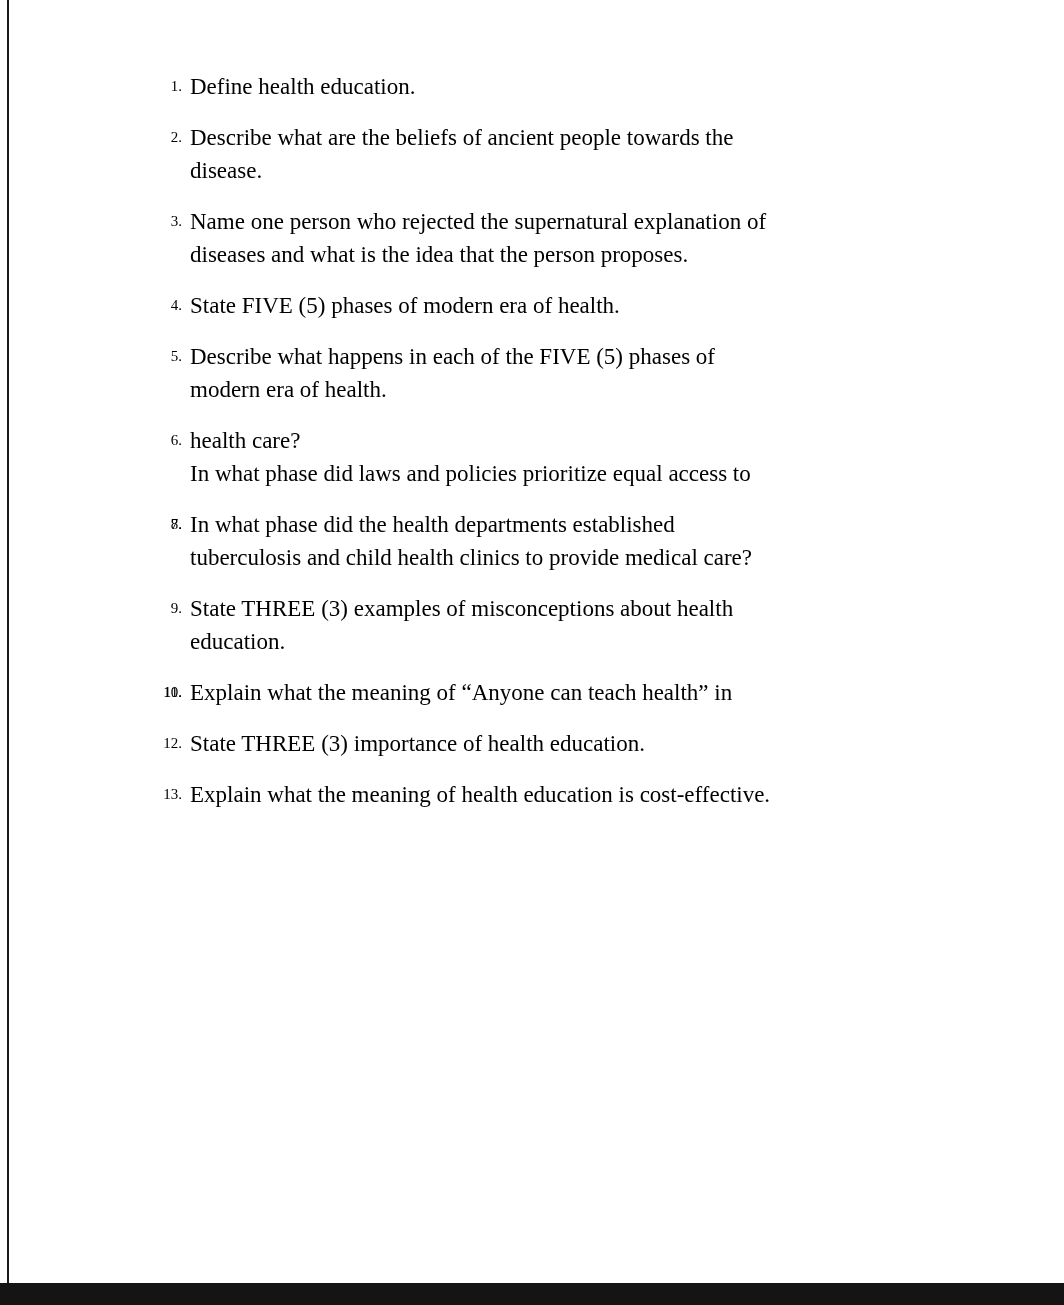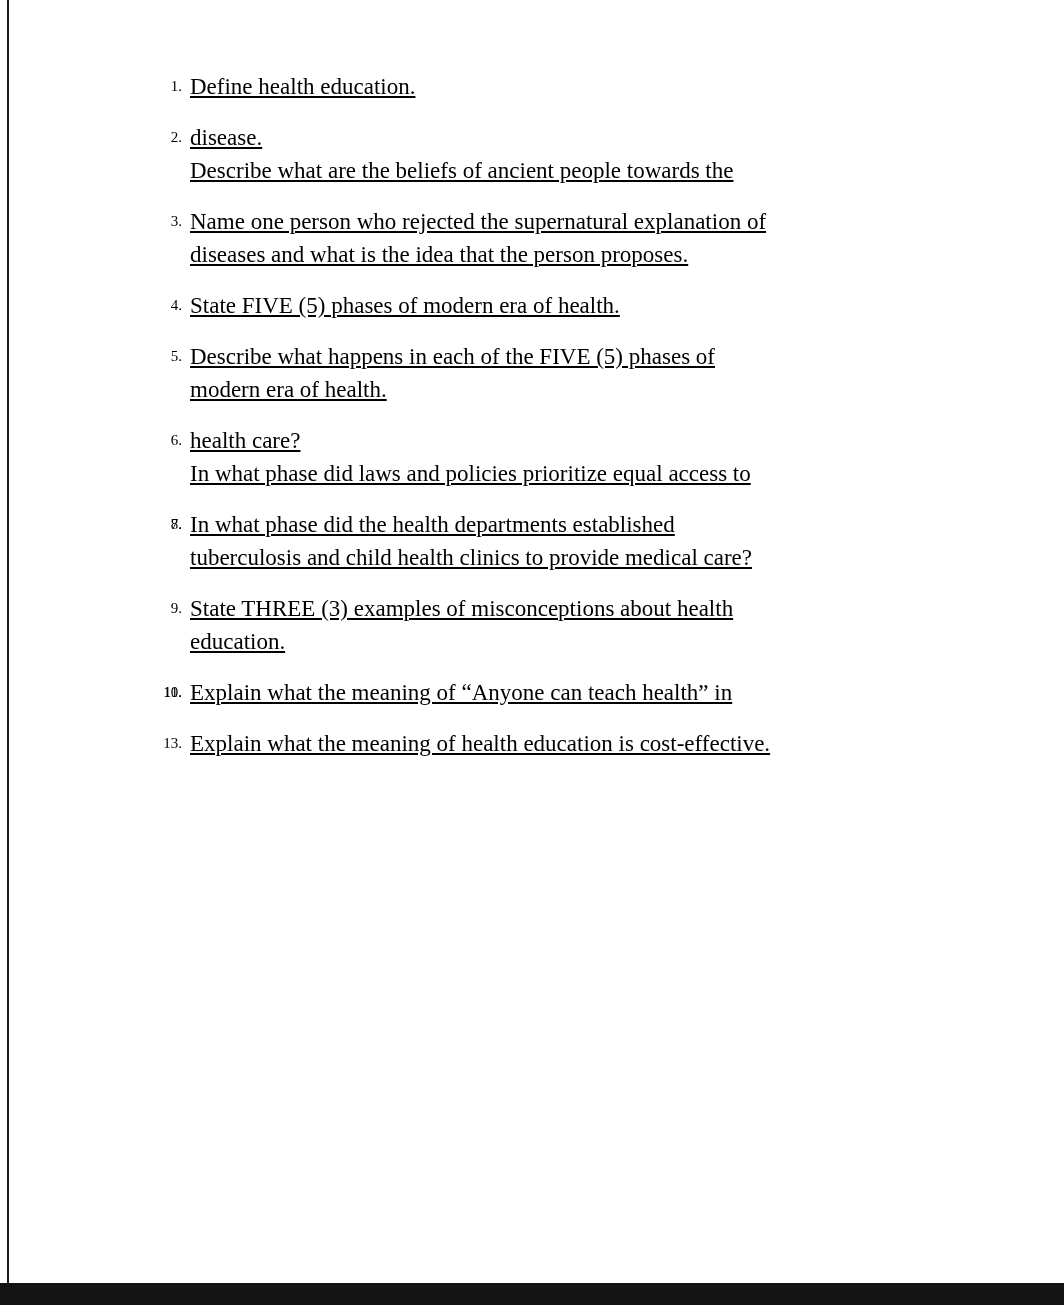--- a/index.html
+++ b/index.html
@@ -50,41 +50,40 @@
     left: 0;
     top: 0;
     width: 26px;
     text-align: right;
     font-size: 15px;
     line-height: 33px;
     color: #000000;
   }
   .q-line {
     white-space: nowrap;
-    text-decoration: underline;
   }
 </style>
 </head>
 <body>
 
 <div class="screen">
   <div class="page-left-border"></div>
 
   <div class="question-list">
 
     <div class="q-item">
       <span class="q-num">1.</span>
       <div class="q-line">Define health education.</div>
       <div class="q-line"></div>
     </div>
 
     <div class="q-item">
       <span class="q-num">2.</span>
+      <div class="q-line">Describe what are the beliefs of ancient people towards the</div>
       <div class="q-line">disease.</div>
-      <div class="q-line">Describe what are the beliefs of ancient people towards the</div>
     </div>
 
     <div class="q-item">
       <span class="q-num">3.</span>
       <div class="q-line">Name one person who rejected the supernatural explanation of</div>
       <div class="q-line">diseases and what is the idea that the person proposes.</div>
     </div>
 
     <div class="q-item">
       <span class="q-num">4.</span>
@@ -122,20 +121,25 @@
 
     <div class="q-item">
       <span class="q-num">10.</span>
     </div>
 
     <div class="q-item">
       <span class="q-num">11.</span>
       <div class="q-line">Explain what the meaning of “Anyone can teach health” in</div>
     </div>
 
+    <div class="q-item">
+      <span class="q-num">12.</span>
+      <div class="q-line">State THREE (3) importance of health education.</div>
+      <div class="q-line"></div>
+    </div>
 
     <div class="q-item">
       <span class="q-num">13.</span>
       <div class="q-line">Explain what the meaning of health education is cost-effective.</div>
       <div class="q-line"></div>
     </div>
 
   </div>
 
   <div class="page-bottom-bar"></div>

